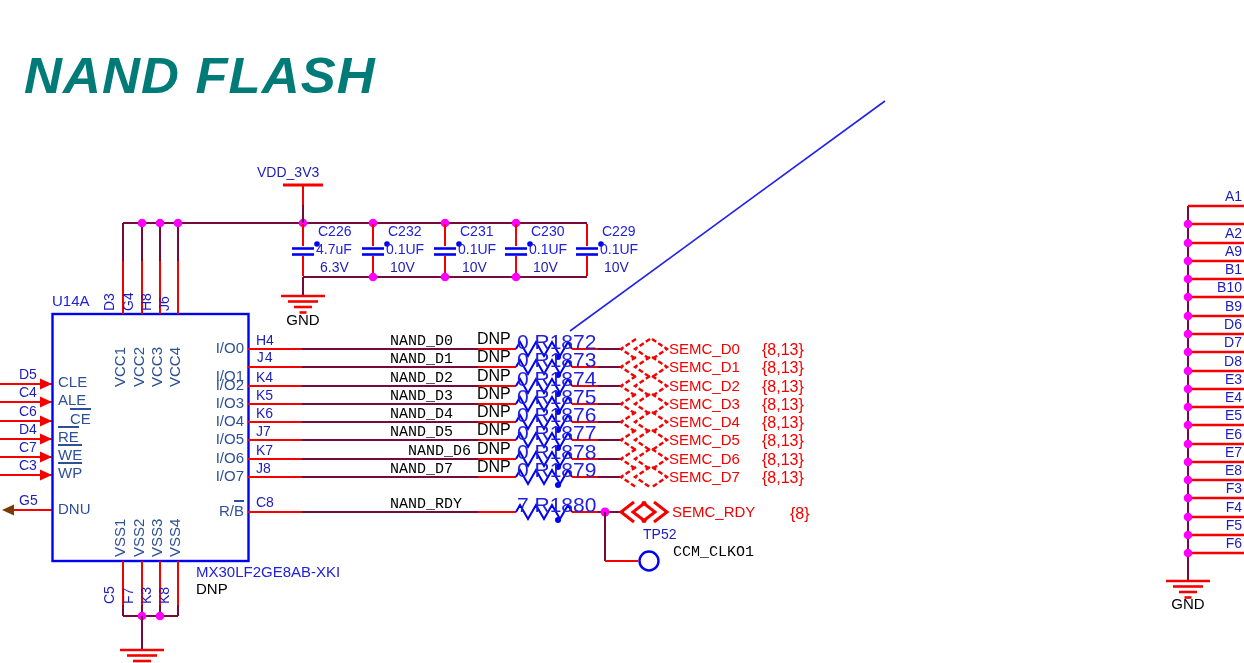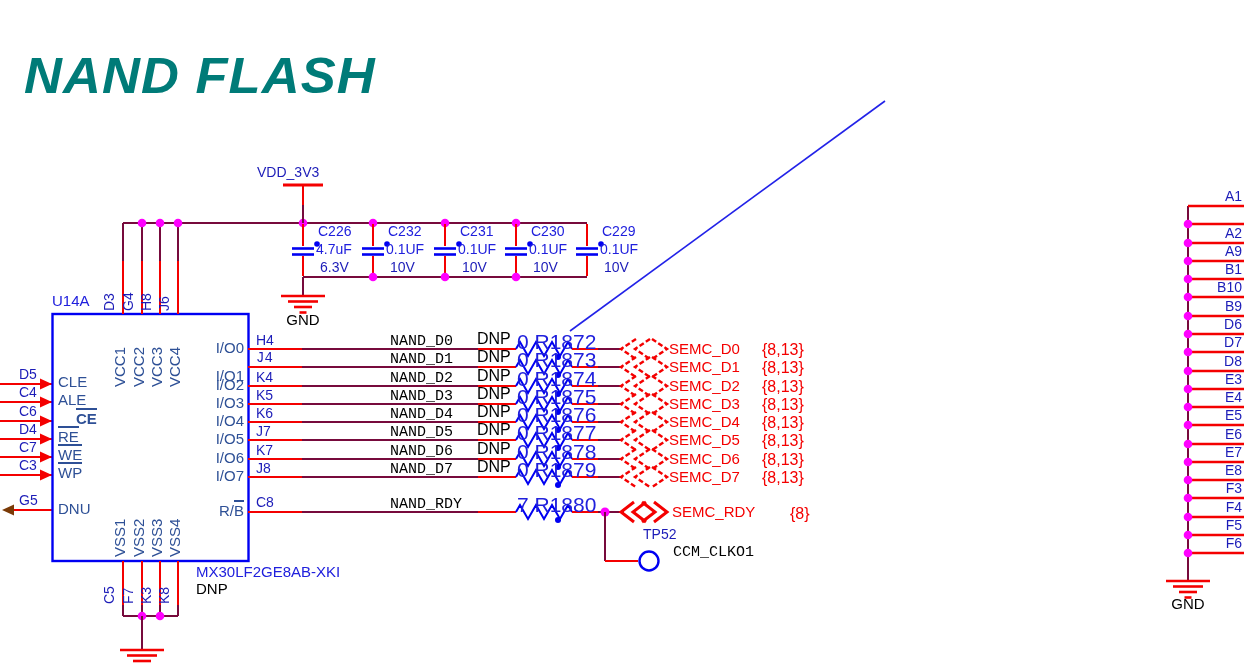--- a/index.html
+++ b/index.html
@@ -281,21 +281,21 @@
 
   <div class="lbl navy" style="left:643px;top:494px;">TP52</div>
   <div class="lbl mono15" style="left:673px;top:512px;">CCM_CLKO1</div>
 
   <div id="labels">
       <div class="lbl navy" style="left: 19px; top: 334px;">D5</div>
       <div class="lbl slate" style="left: 58px; top: 341px;">CLE</div>
       <div class="lbl navy" style="left: 19px; top: 352px;">C4</div>
       <div class="lbl slate" style="left: 58px; top: 359px;">ALE</div>
       <div class="lbl navy" style="left: 19px; top: 371px;">C6</div>
-      <div class="lbl slate" style="left: 76px; top: 378px; font-weight: bold;"><span class="bar">CE</span></div>
+      <div class="lbl slate" style="left: 70px; top: 378px;"><span class="bar">CE</span></div>
       <div class="lbl navy" style="left: 19px; top: 389px;">D4</div>
       <div class="lbl slate" style="left: 58px; top: 396px;"><span class="bar">RE</span></div>
       <div class="lbl navy" style="left: 19px; top: 407px;">C7</div>
       <div class="lbl slate" style="left: 58px; top: 414px;"><span class="bar">WE</span></div>
       <div class="lbl navy" style="left: 19px; top: 425px;">C3</div>
       <div class="lbl slate" style="left: 58px; top: 432px;"><span class="bar">WP</span></div>
       <div class="lbl navy" style="left: 256px; top: 300px;">H4</div>
       <div class="lbl slate rgt" style="left: 170px; top: 307px; width: 74px;">I/O0</div>
       <div class="lbl navy" style="left: 256px; top: 318px; font-family: Liberation Mono, monospace;">J4</div>
       <div class="lbl slate rgt" style="left: 170px; top: 335px; width: 74px;">I/O1</div>
@@ -365,21 +365,21 @@
       <div class="lbl mono15" style="left: 390px; top: 374px;">NAND_D4</div>
       <div class="lbl black16" style="left: 477px; top: 370px;">DNP</div>
       <div class="lbl desig16" style="left: 517px; top: 370px;">0 R1876</div>
       <div class="lbl semc" style="left: 669px; top: 381px;">SEMC_D4</div>
       <div class="lbl pages" style="left: 762px; top: 381px;">{8,13}</div>
       <div class="lbl mono15" style="left: 390px; top: 392px;">NAND_D5</div>
       <div class="lbl black16" style="left: 477px; top: 388px;">DNP</div>
       <div class="lbl desig16" style="left: 517px; top: 388px;">0 R1877</div>
       <div class="lbl semc" style="left: 669px; top: 399px;">SEMC_D5</div>
       <div class="lbl pages" style="left: 762px; top: 399px;">{8,13}</div>
-      <div class="lbl mono15" style="left: 390px; top: 411px;">NAND_D6</div>
+      <div class="lbl mono15" style="left: 408px; top: 411px;">NAND_D6</div>
       <div class="lbl black16" style="left: 477px; top: 407px;">DNP</div>
       <div class="lbl desig16" style="left: 517px; top: 407px;">0 R1878</div>
       <div class="lbl semc" style="left: 669px; top: 418px;">SEMC_D6</div>
       <div class="lbl pages" style="left: 762px; top: 418px;">{8,13}</div>
       <div class="lbl mono15" style="left: 390px; top: 429px;">NAND_D7</div>
       <div class="lbl black16" style="left: 477px; top: 425px;">DNP</div>
       <div class="lbl desig16" style="left: 517px; top: 425px;">0 R1879</div>
       <div class="lbl semc" style="left: 669px; top: 436px;">SEMC_D7</div>
       <div class="lbl pages" style="left: 762px; top: 436px;">{8,13}</div>
       <div class="lbl navy rgt" style="left: 1196px; top: 156px; width: 46px;">A1</div>

